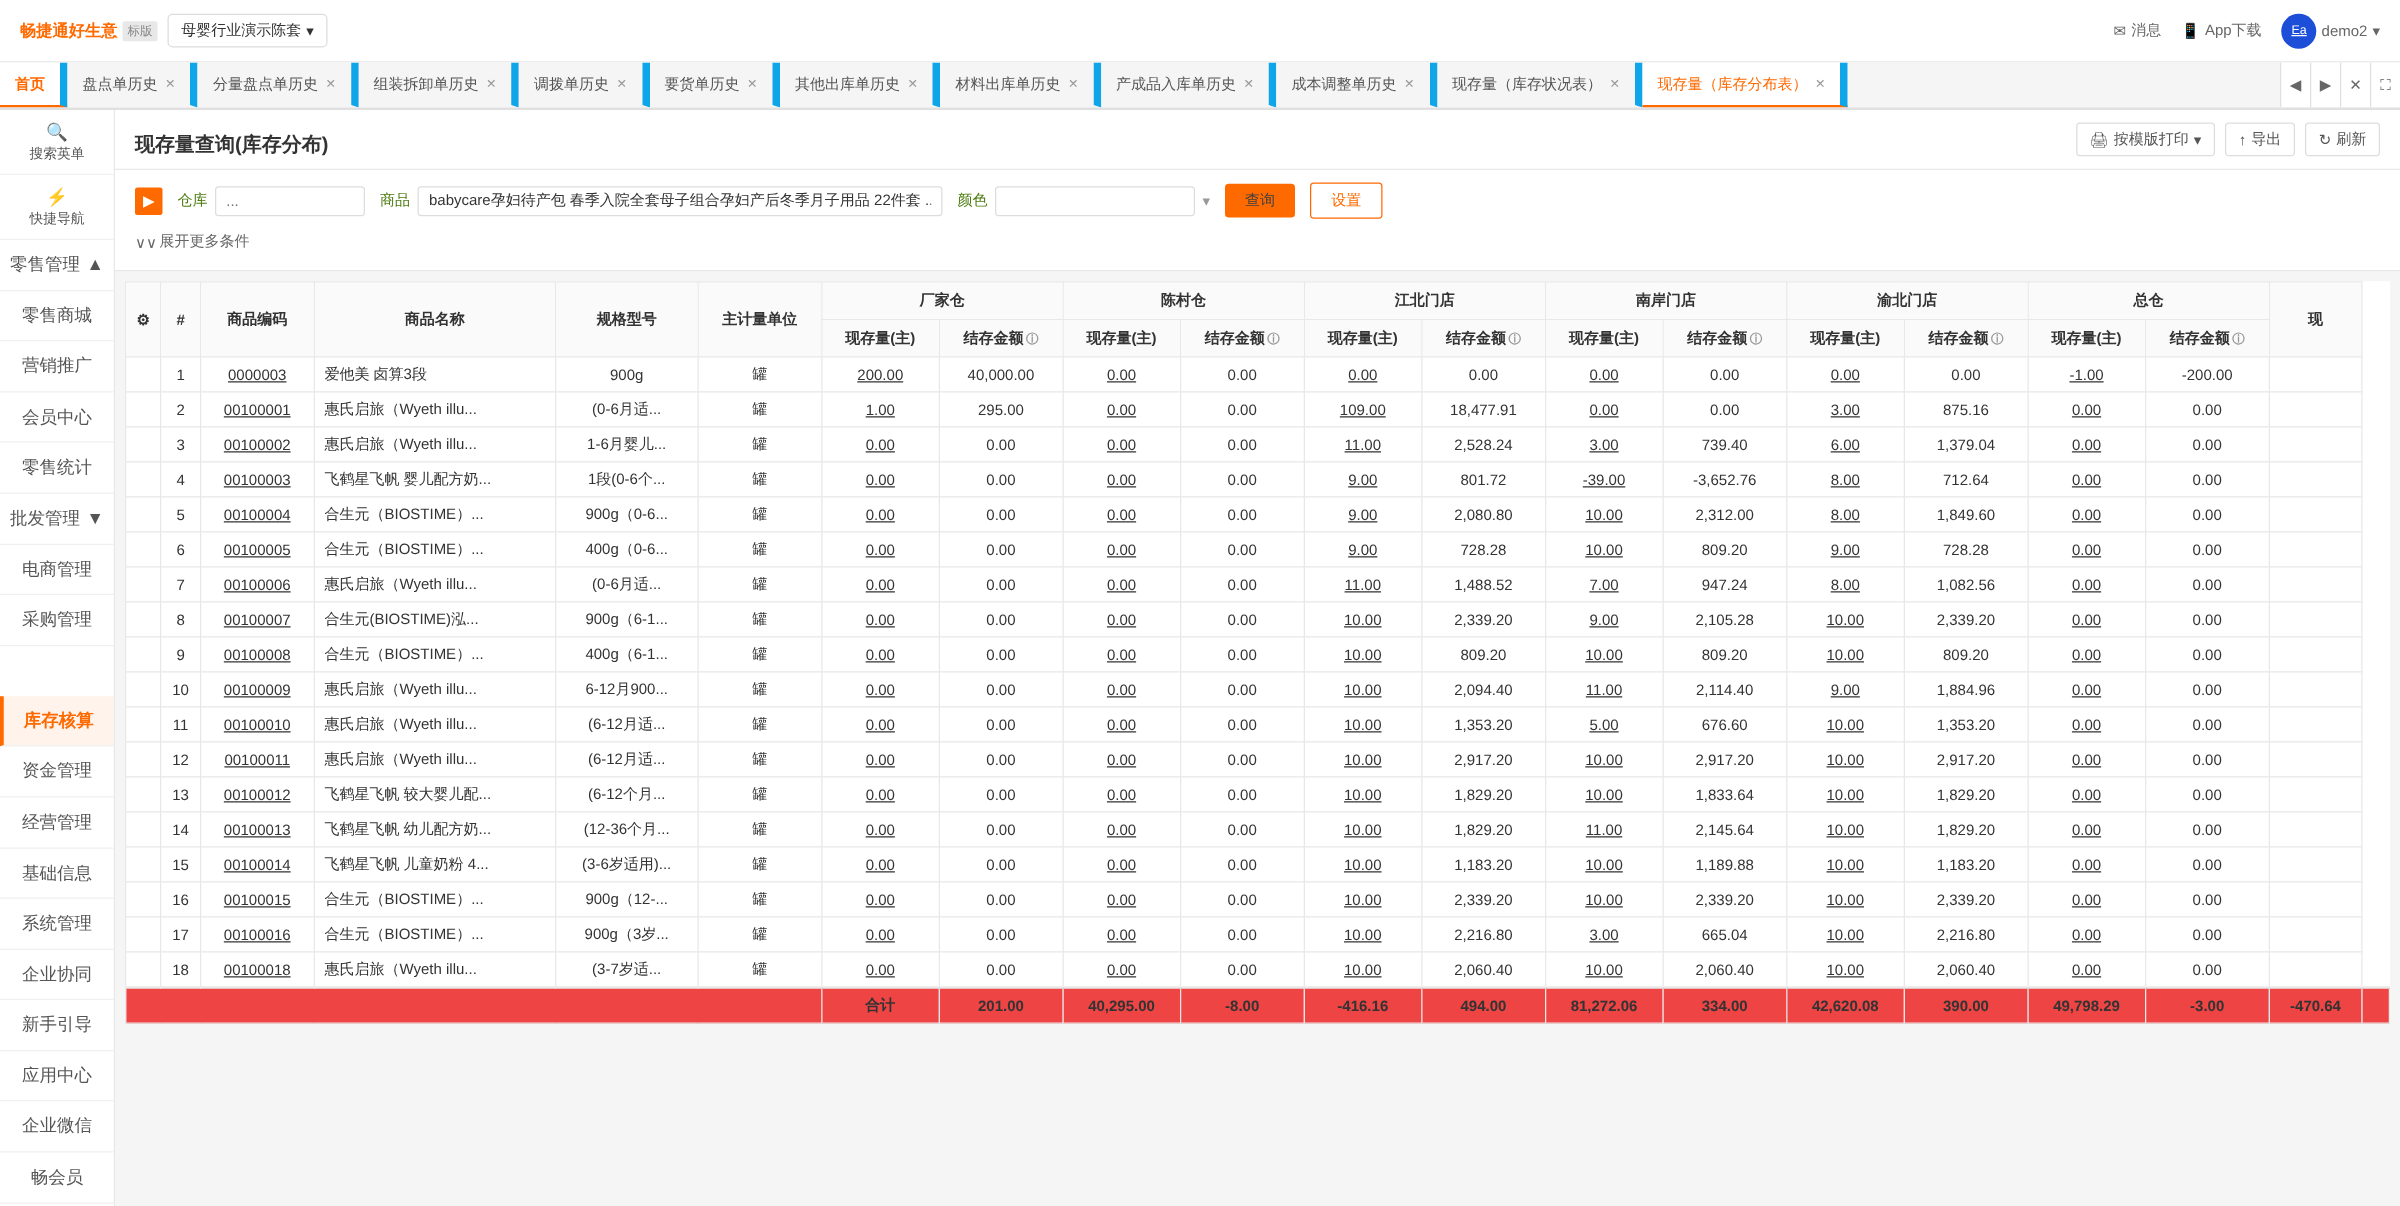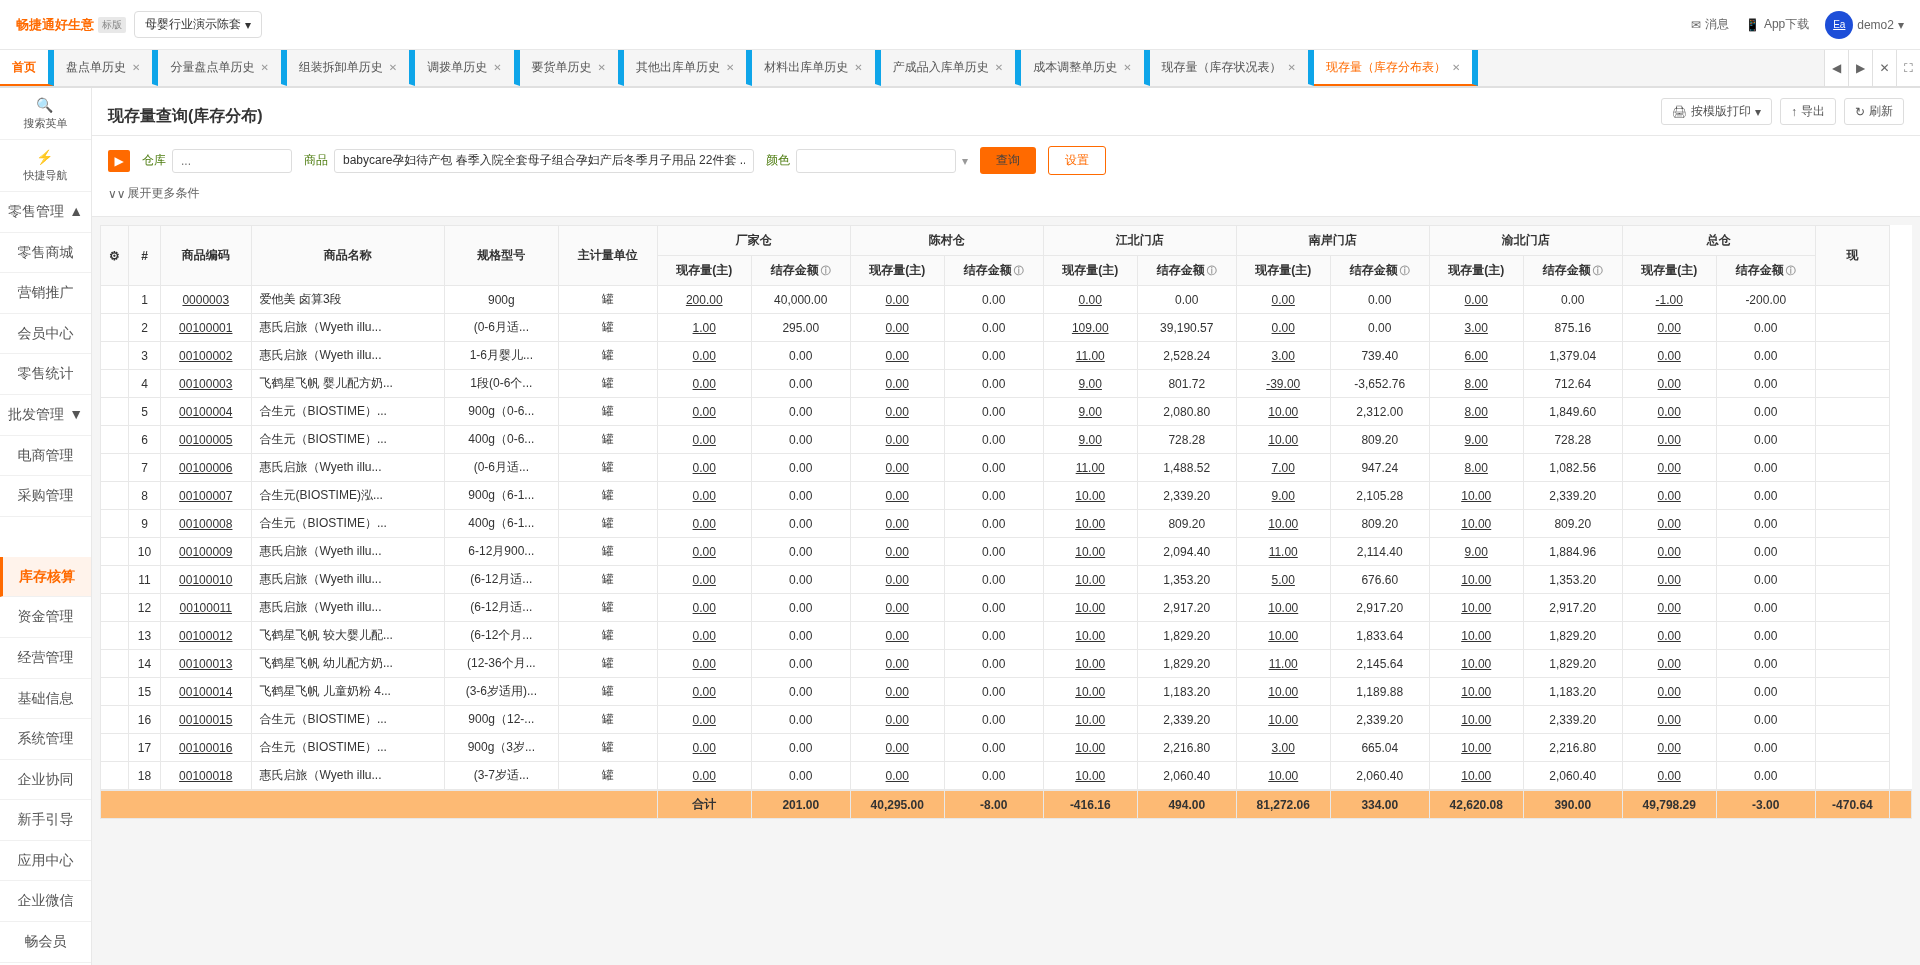--- a/index.html
+++ b/index.html
@@ -155,21 +155,21 @@
       z-index: 2;
     }
     .data-table td {
       border: 1px solid #e8e8e8;
       padding: 5px 8px;
       text-align: center;
       color: #333;
       white-space: nowrap;
     }
     .data-table tr.summary-row td {
-      background: #fdba74;
+      background: #ef4444;
       font-weight: bold;
       border-top: 2px solid #e8e8e8;
       text-align: center;
     }
     .text-red { color: #e53935; }
     .text-link { color: #1890ff; text-decoration: underline; cursor: pointer; }
     .th-group { background: #f0f7ff; }
     .info-icon { color: #999; font-size: 10px; margin-left: 2px; }
 
     
@@ -420,21 +420,21 @@
               <td>2</td>
               <td class="text-link">00100001</td>
               <td style="text-align: left; max-width: 160px; overflow: hidden; text-overflow: ellipsis;">惠氏启旅（Wyeth illu...</td>
               <td>(0-6月适...</td>
               <td>罐</td>
               <td class="text-link">1.00</td>
               <td>295.00</td>
               <td class="text-link">0.00</td>
               <td>0.00</td>
               <td class="text-link">109.00</td>
-              <td>39,190.57</td>
+              <td>18,477.91</td>
               <td class="text-link">0.00</td>
               <td>0.00</td>
               <td class="text-link">3.00</td>
               <td>875.16</td>
               <td class="text-link">0.00</td>
               <td>0.00</td>
               <td></td>
             </tr>
             <tr>
               <td></td>

